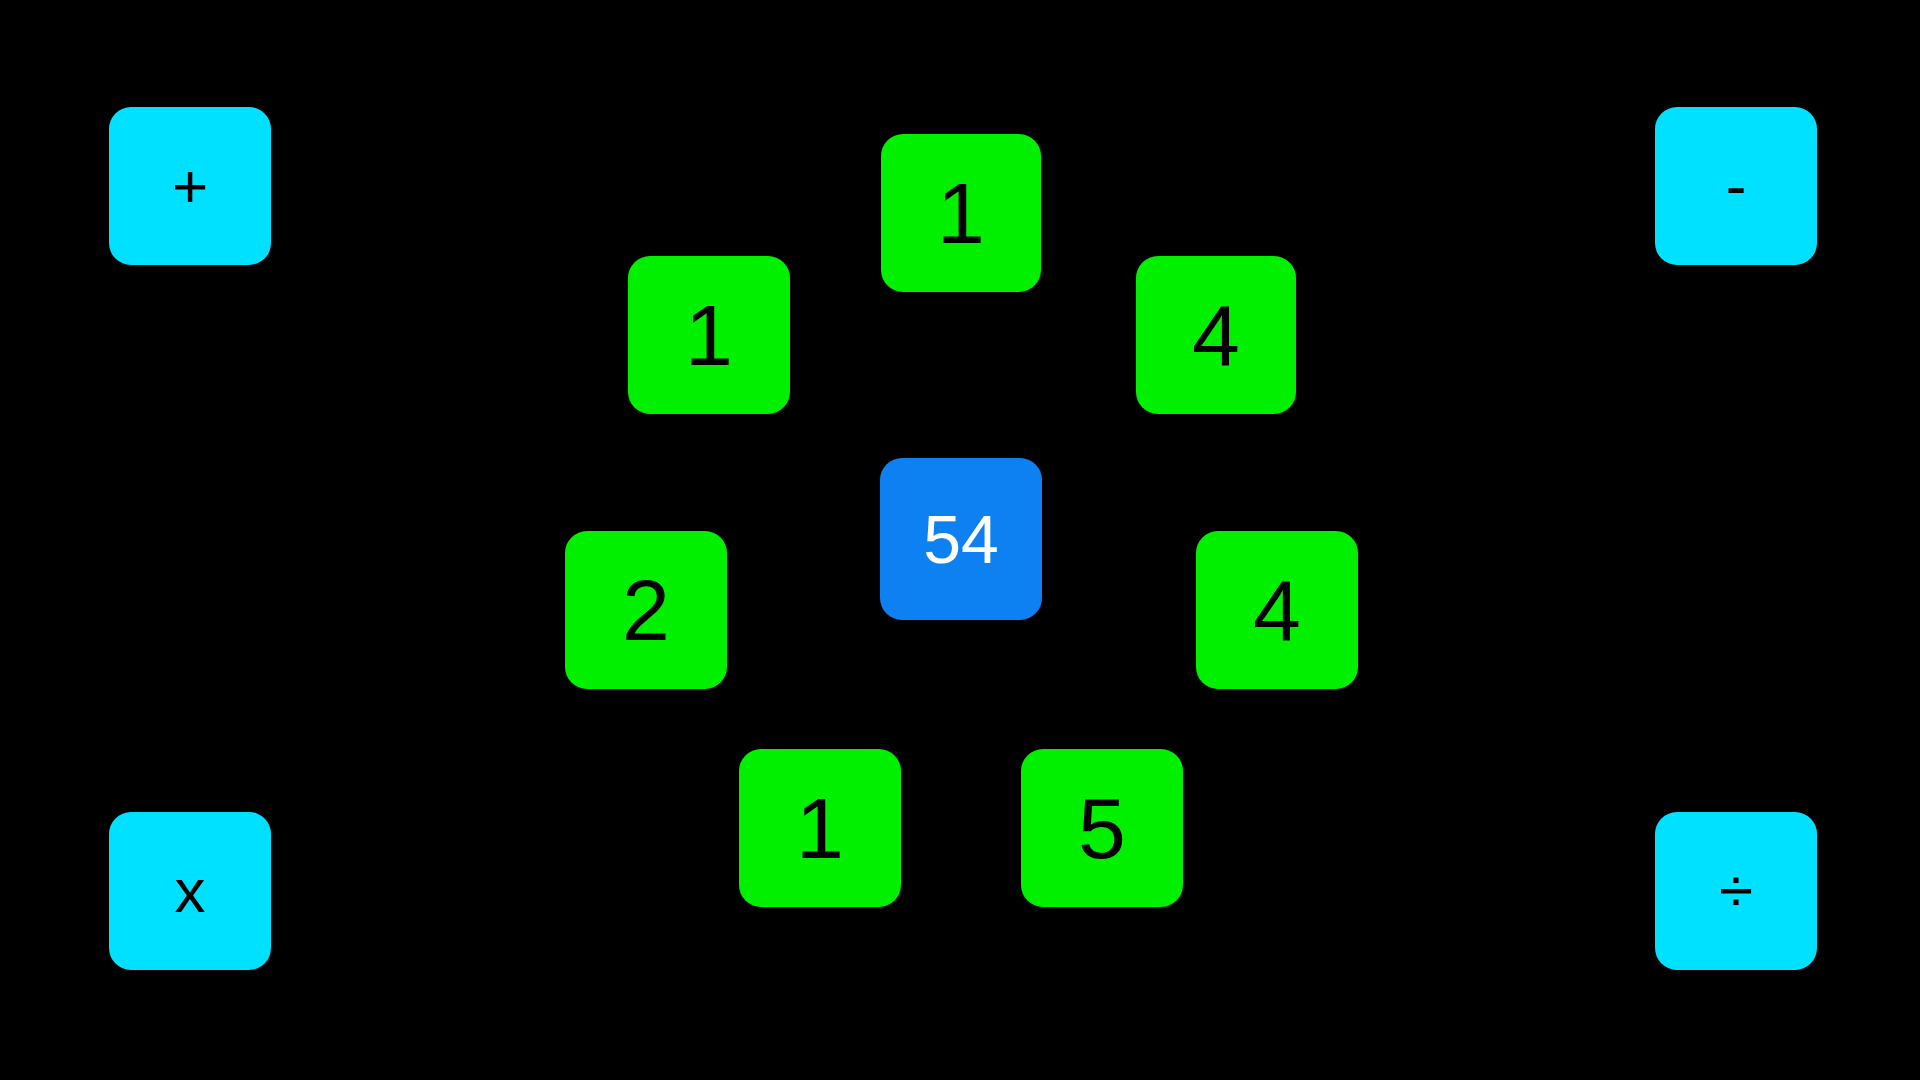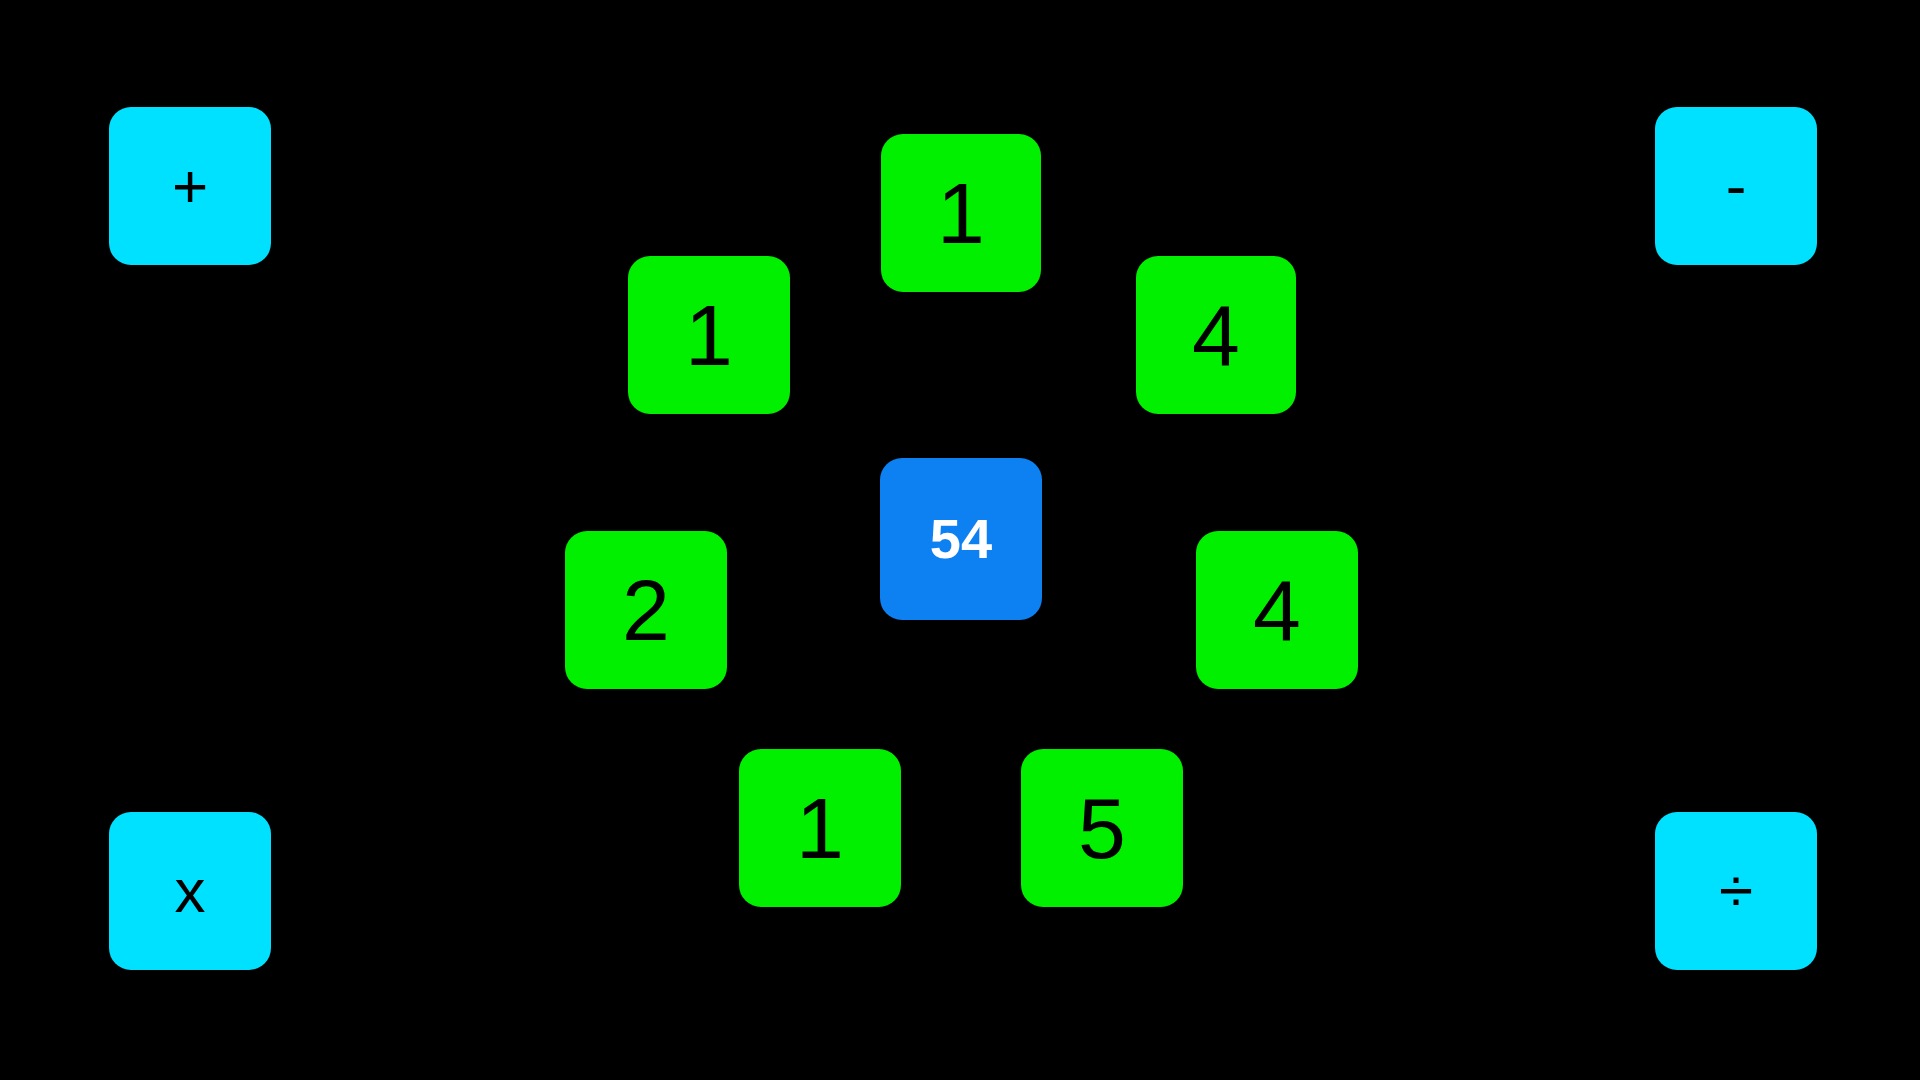--- a/index.html
+++ b/index.html
@@ -40,22 +40,22 @@
   .tile.number .glyph {
     font-size: 86px;
     font-weight: 400;
   }
   
   .tile.target {
     background: #0d80f2;
     color: #ffffff;
   }
   .tile.target .glyph {
-    font-size: 56px;
-    font-weight: 700;
+    font-size: 68px;
+    font-weight: 400;
   }
   
   .tile.operator {
     background: #00e1ff;
     color: #000000;
   }
   .tile.operator .glyph {
     font-size: 62px;
     font-weight: 400;
   }

